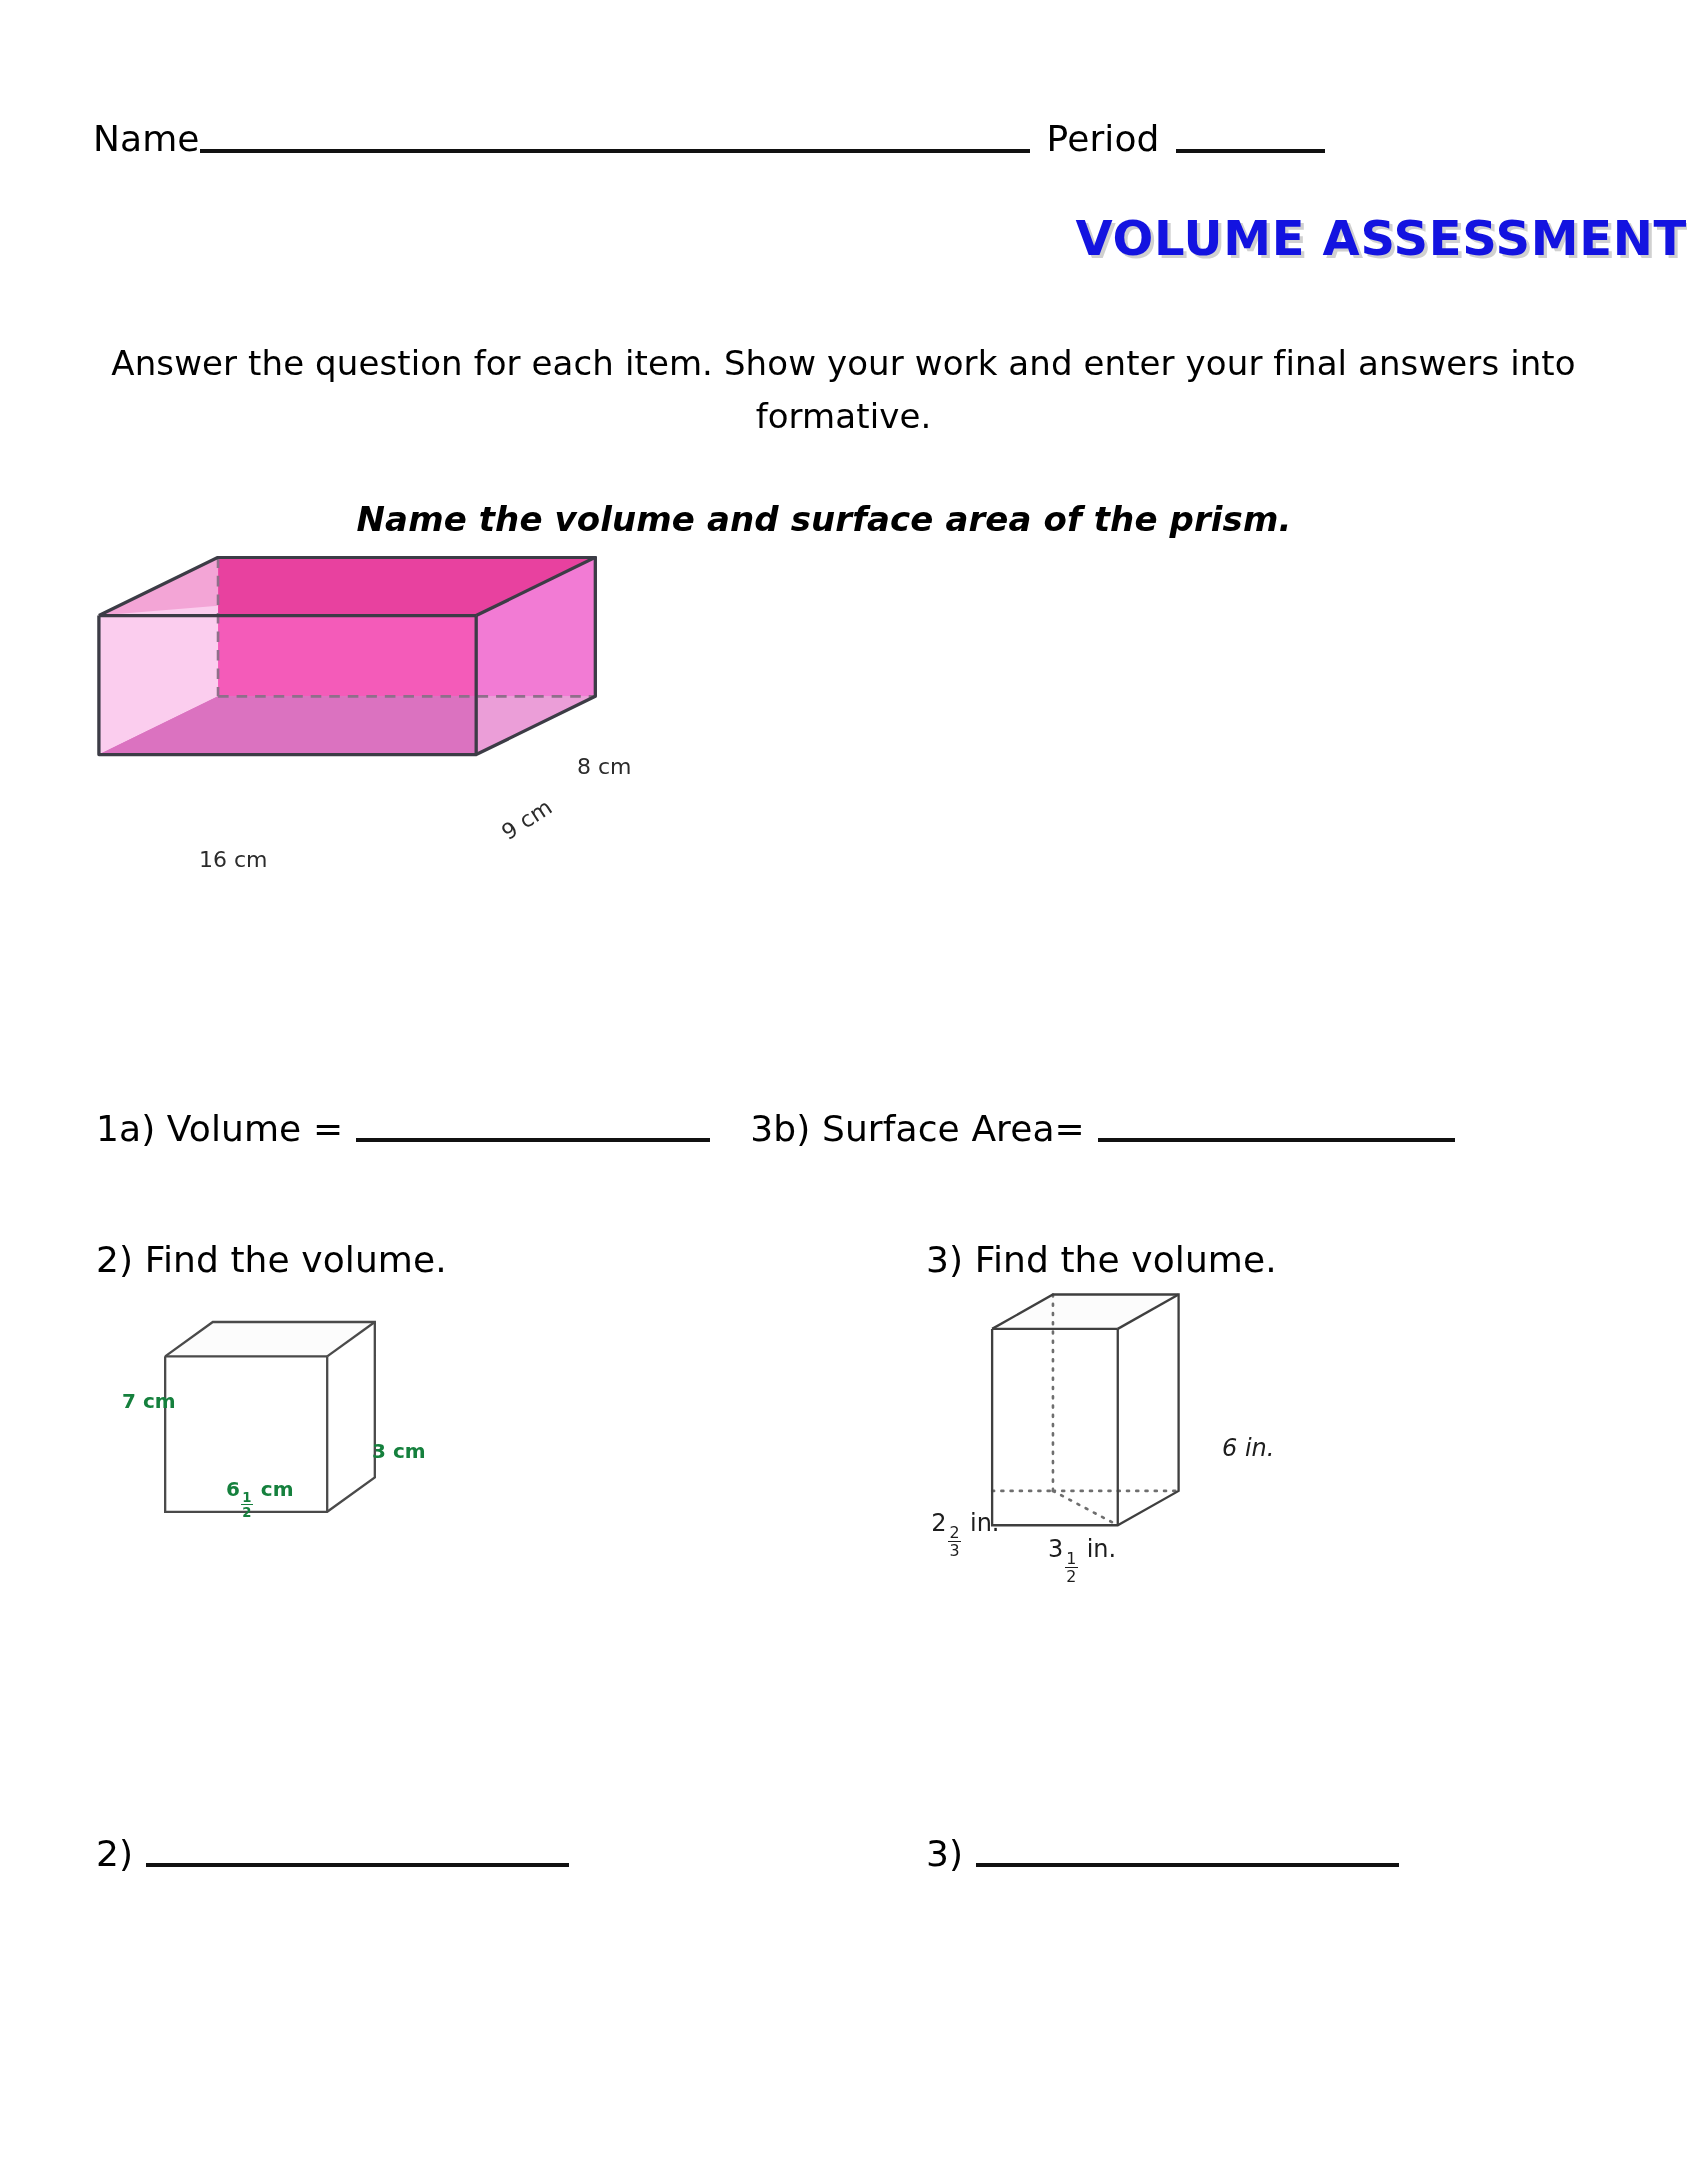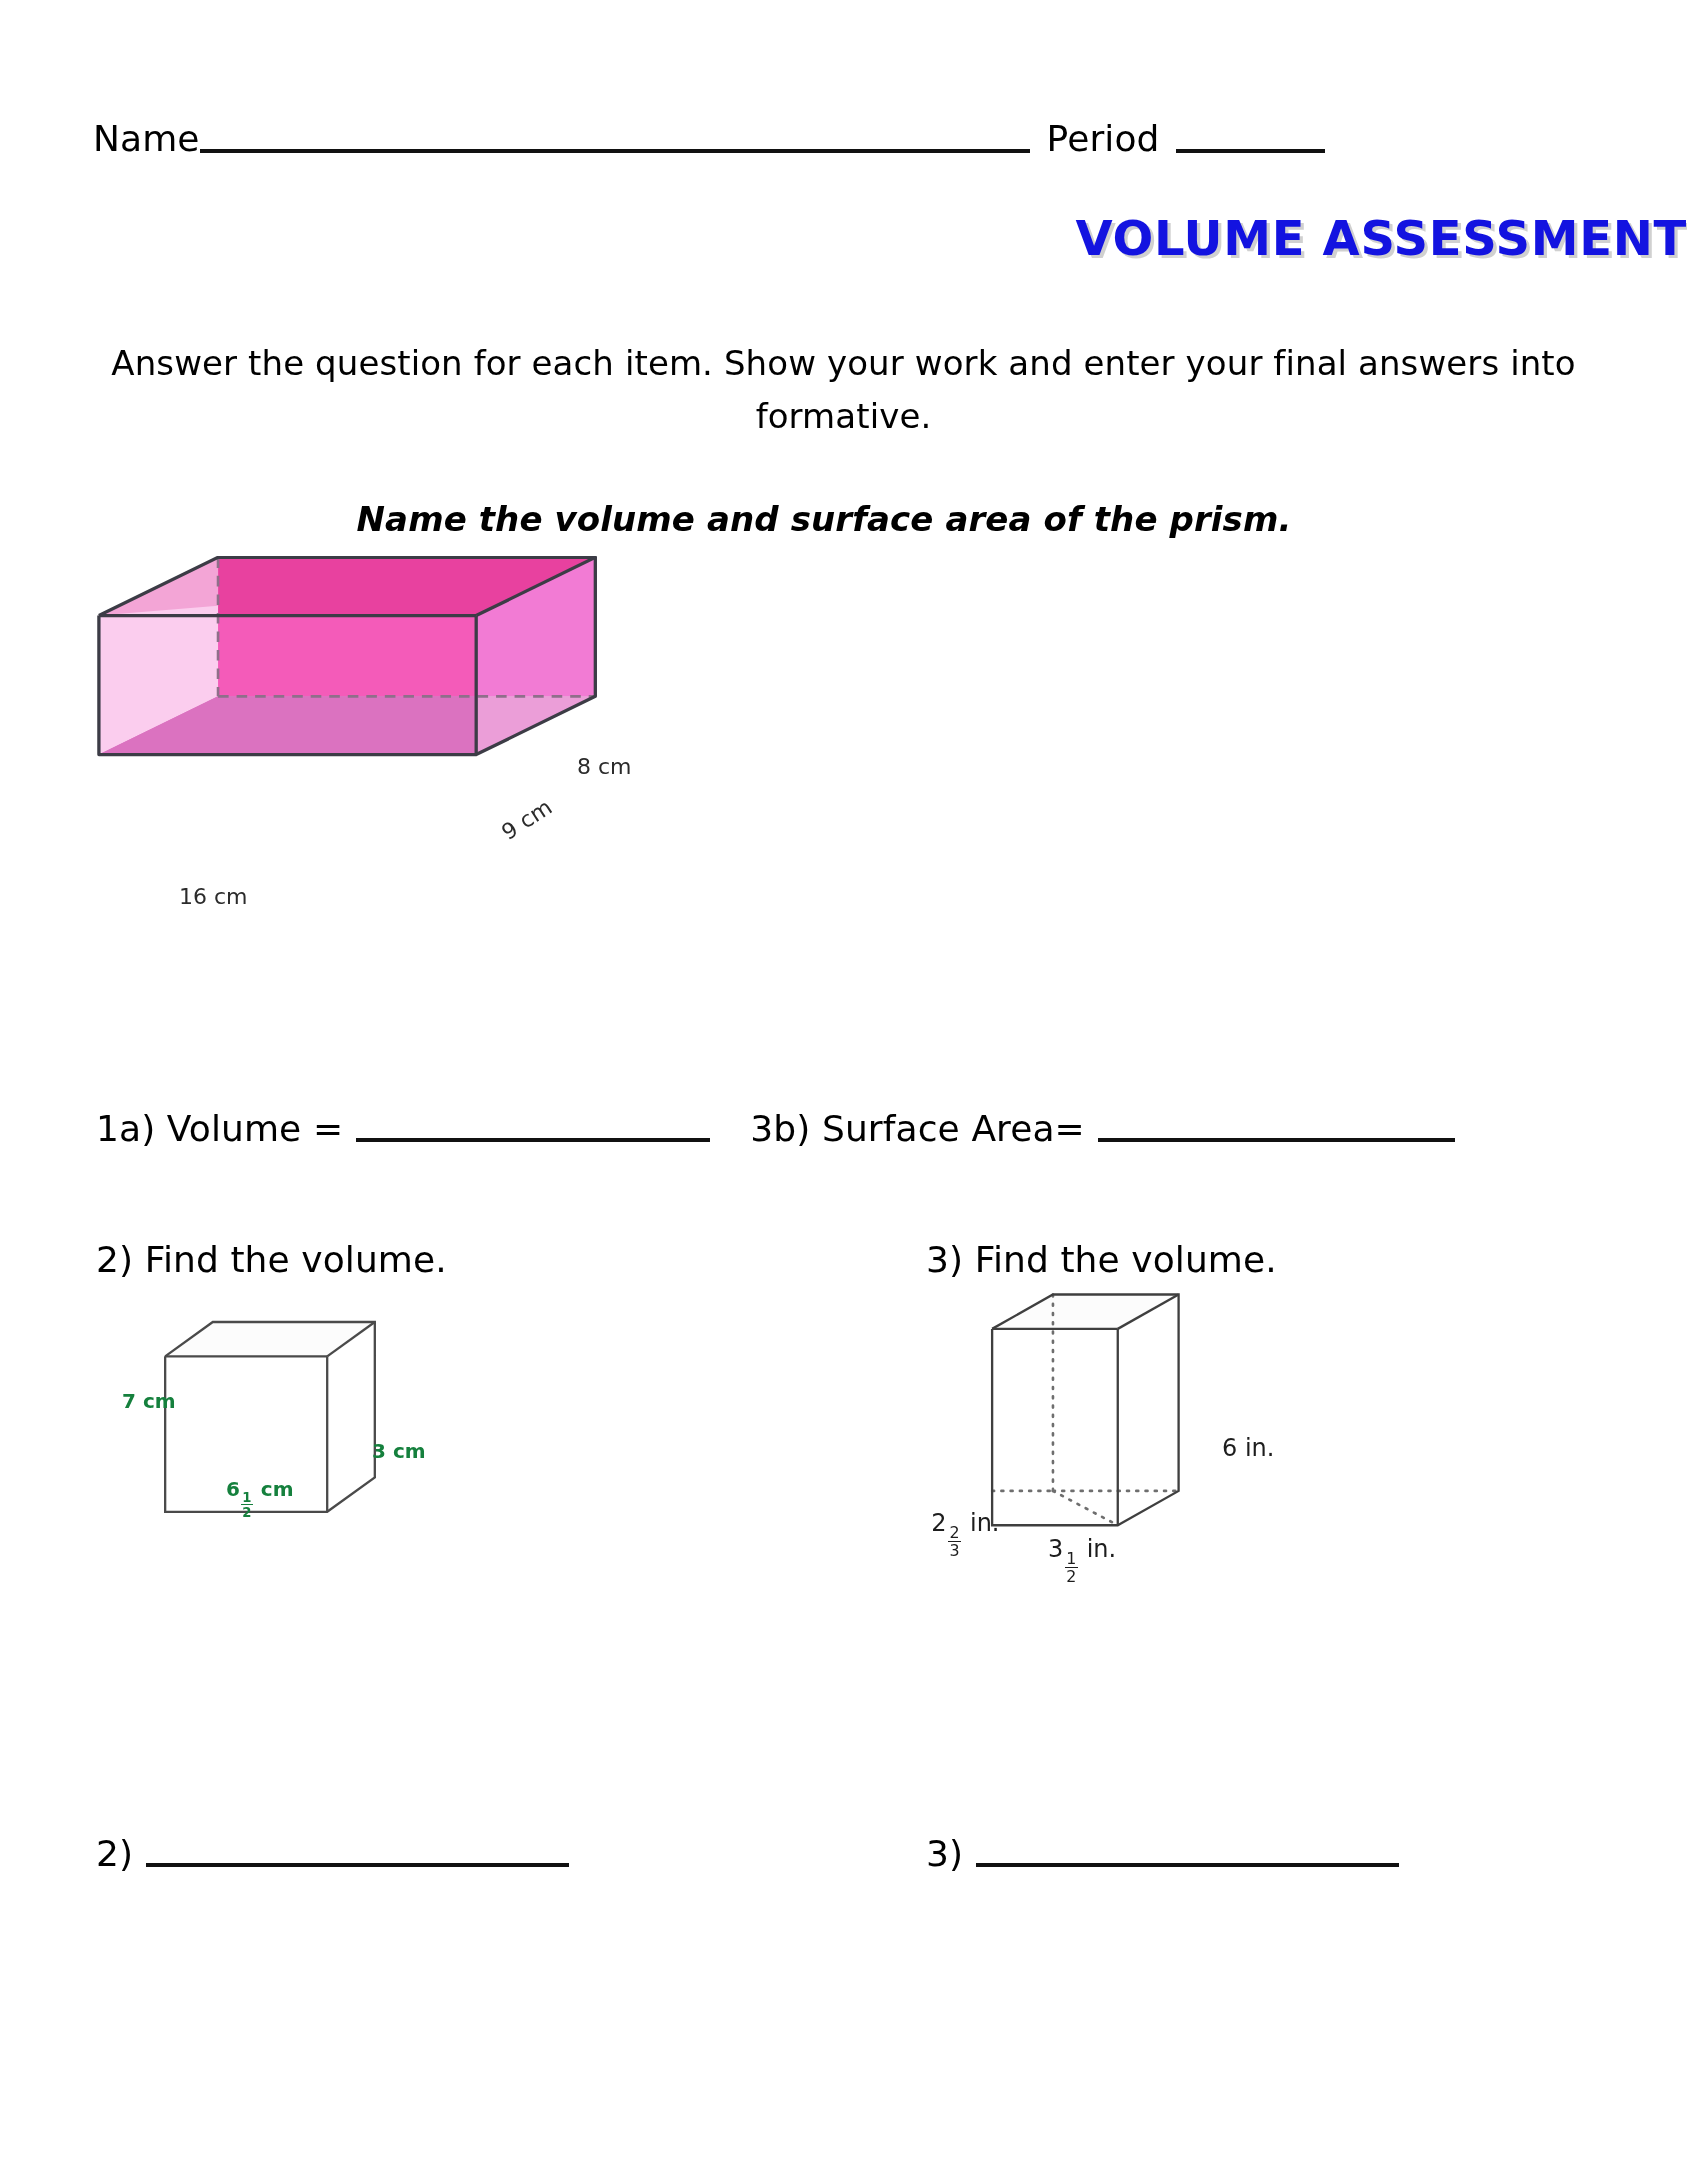--- a/index.html
+++ b/index.html
@@ -92,21 +92,21 @@
   #fig1-svg { display: block; }
   .dim-label-1 {
     position: absolute;
     font-size: 22px;
     color: #2b2b2b;
     font-family: "DejaVu Sans", sans-serif;
     white-space: nowrap;
   }
   #dim-4cm  { left: 498px; top: 198px; }
   #dim-9cm  { left: 418px; top: 268px; transform: rotate(-33deg); transform-origin: left top; }
-  #dim-16cm { left: 100px; top: 291px; margin-top: 37px; }
+  #dim-16cm { left: 120px; top: 291px; }
 
   
   #answer-row-1 {
     left: 96px;
     top: 1088px;
     width: 1489px;
     height: 60px;
     display: flex;
     align-items: flex-end;
   }
@@ -160,21 +160,21 @@
     width: 529px;
     height: 318px;
   }
   .dim-label-3 {
     position: absolute;
     font-size: 24px;
     color: #1d1d1d;
     white-space: nowrap;
     font-family: "DejaVu Sans", sans-serif;
   }
-  #dim-6in    { left: 296px; top: 157px; }
+  #dim-6in    { left: 296px; top: 157px; font-style: italic; }
   #dim-2two3  { left: 5.3px;   top: 232px; }
   #dim-3half  { left: 122px; top: 258px; }
 
   
   .frac {
     display: inline-flex;
     flex-direction: column;
     align-items: center;
     justify-content: center;
     vertical-align: -0.42em;

